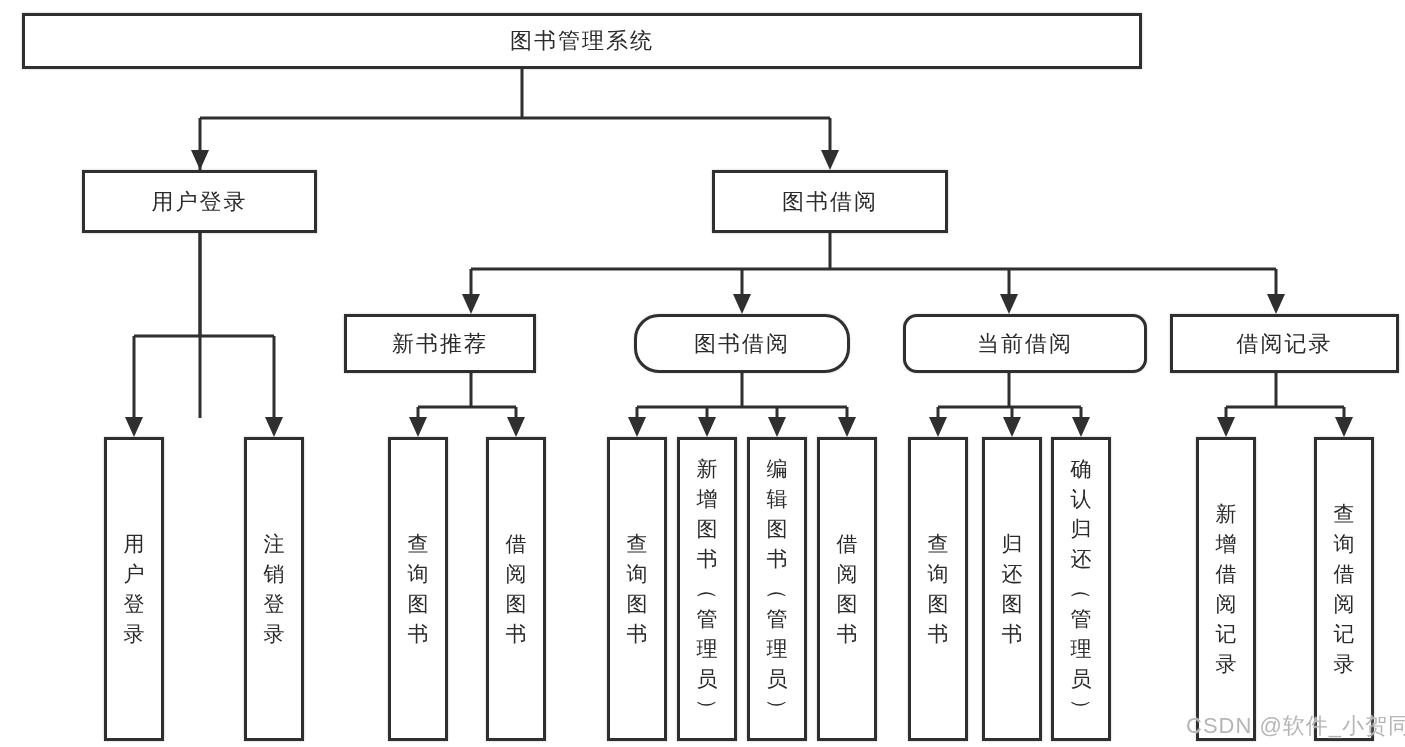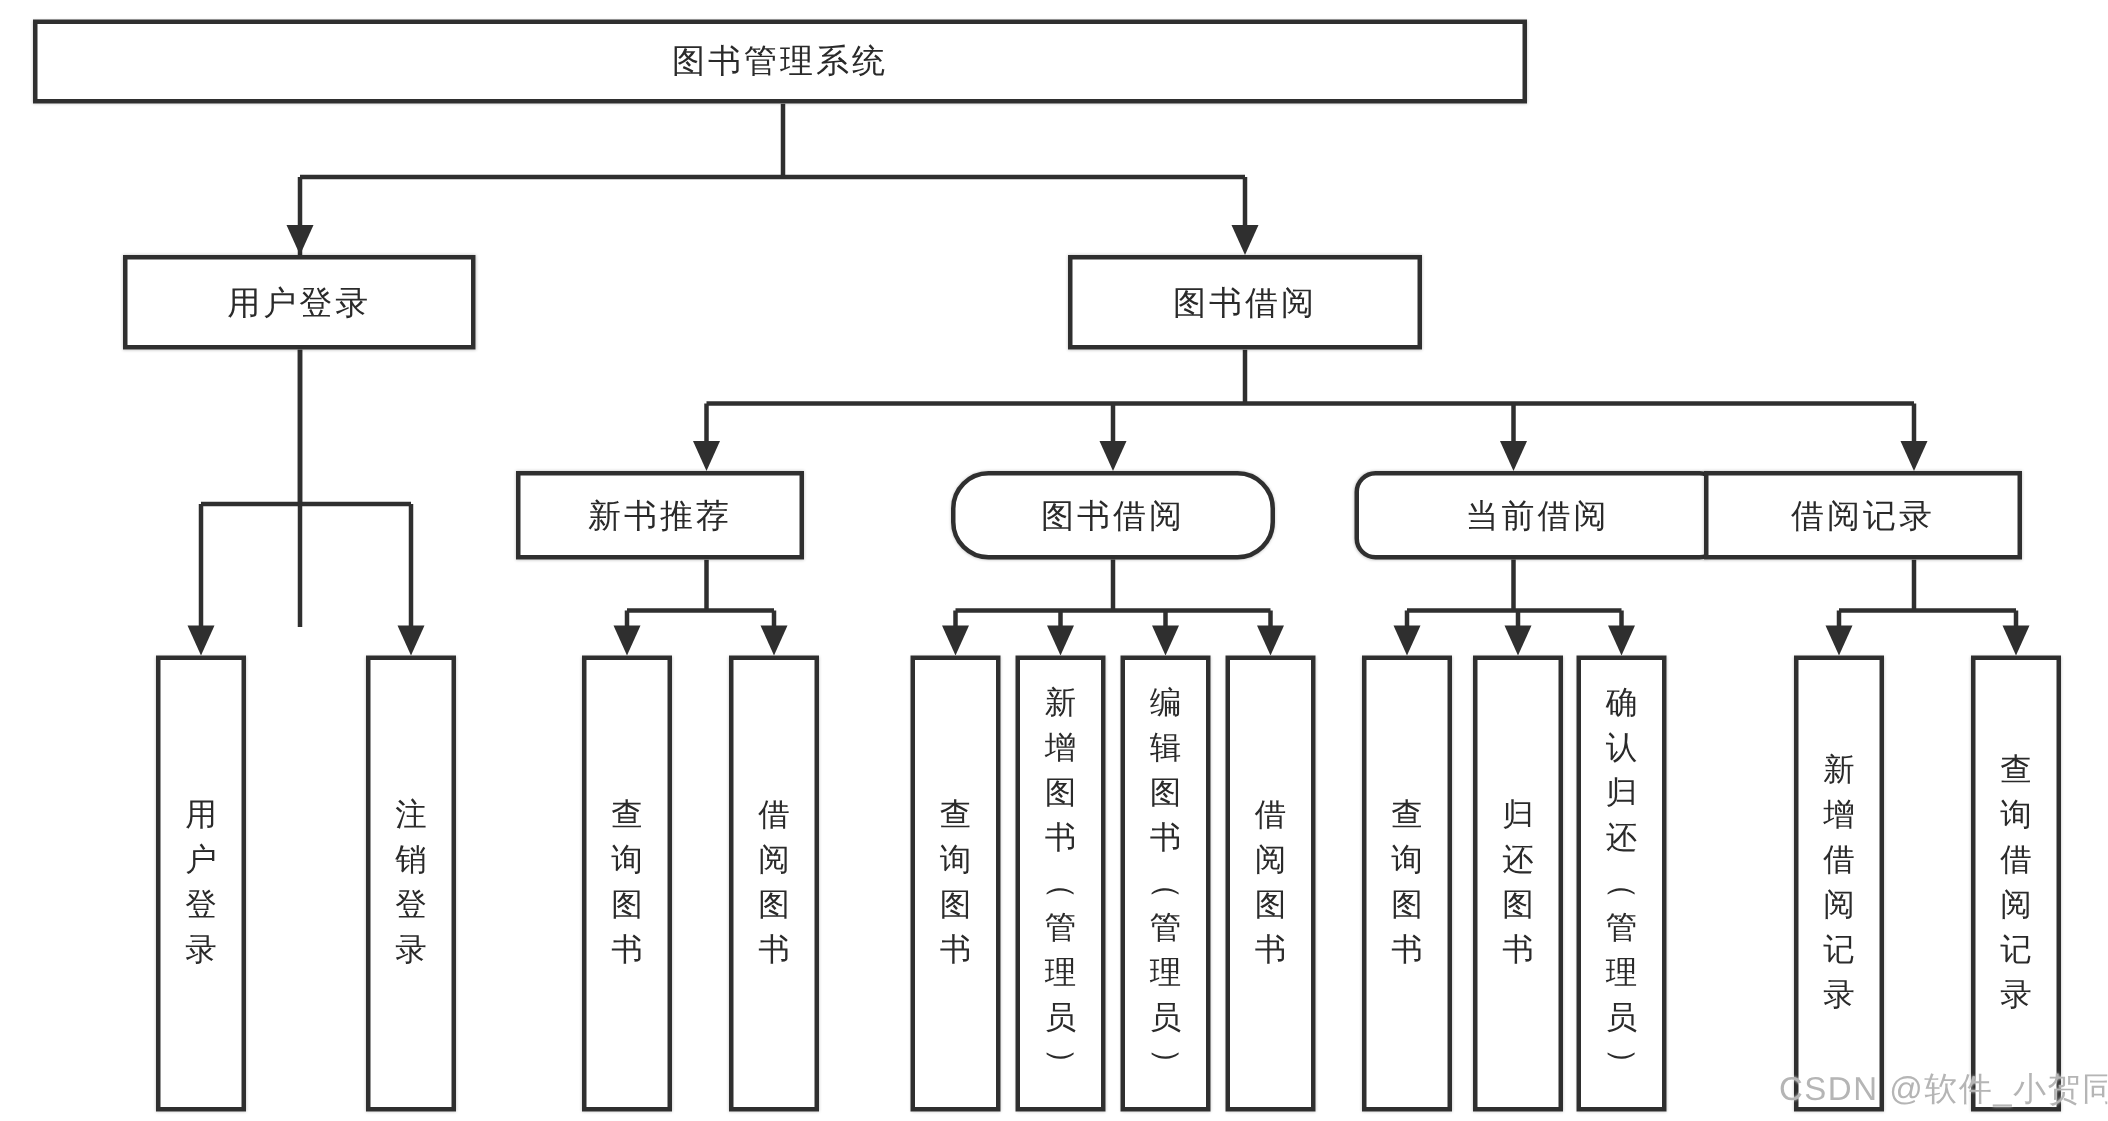--- a/index.html
+++ b/index.html
@@ -24,28 +24,28 @@
     background: #ffffff;
     display: flex;
     align-items: center;
     justify-content: center;
     color: #2a2a2a;
     font-size: 22px;
     letter-spacing: 2px;
     z-index: 2;
     box-shadow: 0 0 2px rgba(0,0,0,0.25);
   }
-  .root  { left: 22px;   top: 13px;  width: 996px; height: 56px; }
+  .root  { left: 22px;   top: 13px;  width: 1120px; height: 56px; }
   .lv2-0 { left: 82px;   top: 170px; width: 235px;  height: 63px; }
   .lv2-1 { left: 712px;  top: 170px; width: 236px;  height: 63px; }
   .lv3   { top: 314px; height: 59px; }
   .lv3-0 { left: 344px;  width: 192px; font-family: Liberation Mono, monospace; }
   .lv3-1 { left: 634px;  width: 216px; border-radius: 25px; }
   .lv3-2 { left: 903px;  width: 244px; border-radius: 14px; }
-  .lv3-3 { left: 1136px; width: 212px; }
+  .lv3-3 { left: 1170px; width: 229px; }
   .leaf {
     top: 437px; width: 60px; height: 304px;
     flex-direction: column;
     font-size: 21px;
     letter-spacing: 0;
   }
   .lf-0  { left: 104px; }
   .lf-1  { left: 244px; }
   .lf-2  { left: 388px; }
   .lf-3  { left: 486px; }

